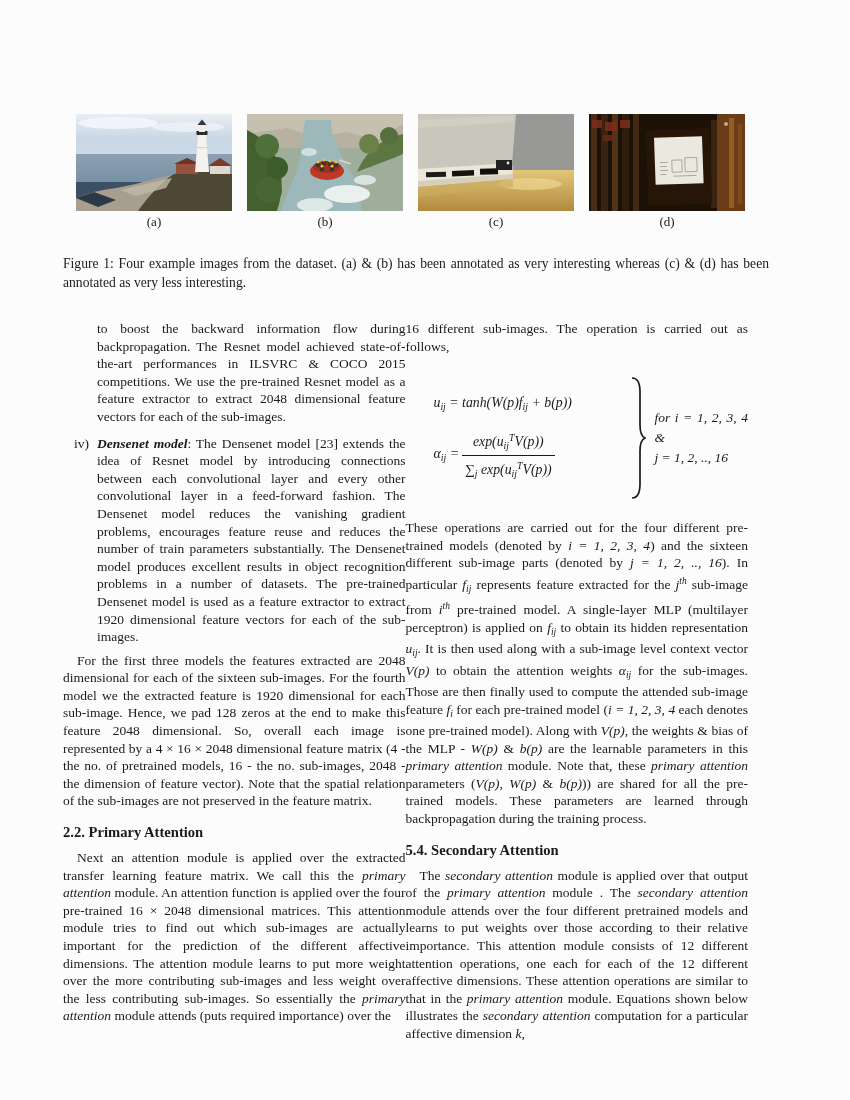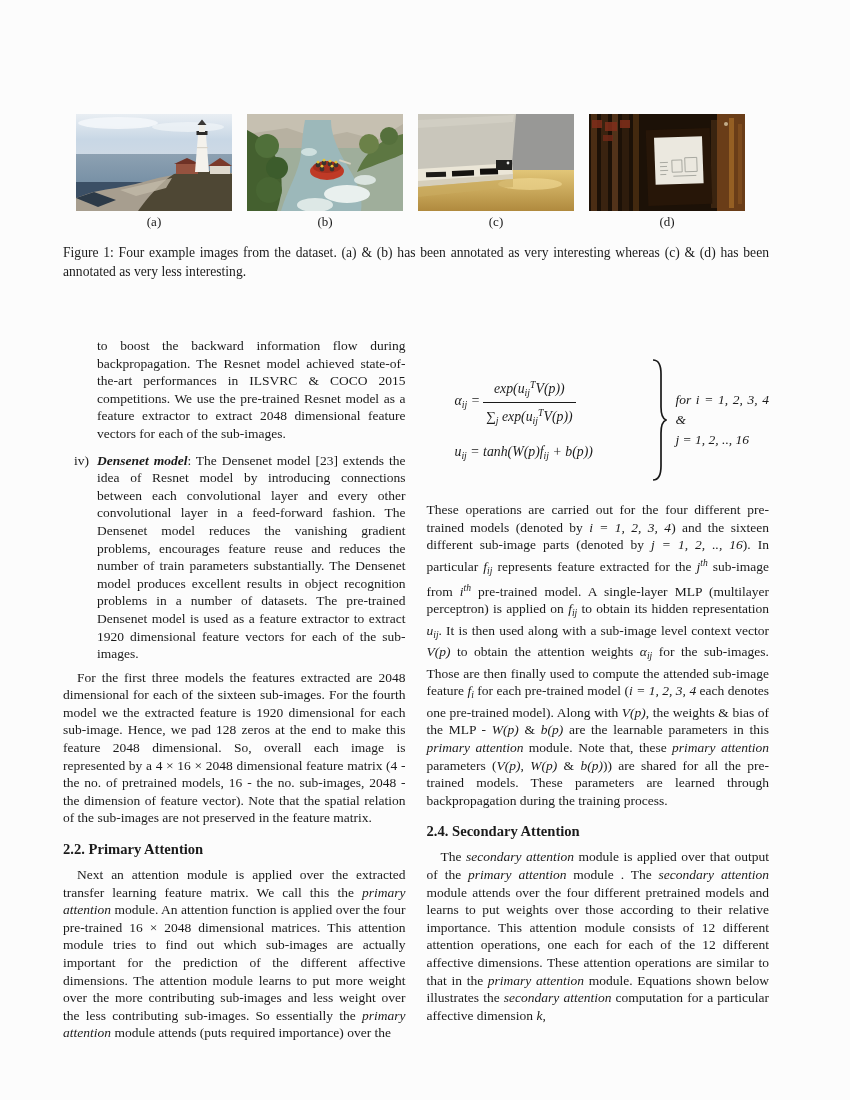--- a/index.html
+++ b/index.html
@@ -5,24 +5,24 @@
   html,body{margin:0;padding:0;}
   body{width:850px;height:1100px;background:#fcfcfc;position:relative;
        font-family:"Liberation Serif","DejaVu Serif",serif;color:#1a1a1a;}
   .page{position:absolute;left:63px;top:114px;width:706px;}
 
   
   .fig-row{display:flex;gap:15px;margin-left:13px;}
   .fig-img{width:156px;height:97px;display:block;background:#ddd;}
   .fig-labels{display:flex;gap:15px;margin-left:13px;margin-top:3px;}
   .fig-label{width:156px;text-align:center;font-size:13px;}
-  .fig-caption{margin:13px 0 0;font-size:13.6px;line-height:19px;text-align:justify;}
+  .fig-caption{margin:24px 0 0;font-size:13.6px;line-height:19px;text-align:justify;}
 
   
-  .columns{display:flex;gap:21px;margin-top:56px;}
+  .columns{display:flex;margin-top:28px;}
   .col{width:342.5px;font-size:13.5px;line-height:17.6px;text-align:justify;}
   p{margin:0;}
   .para{text-indent:14px;margin-top:6px;}
   .cont{text-indent:0;margin-top:0;}
   .cont-list{padding-left:34px;}
   .list-item{position:relative;padding-left:34px;margin-top:9px;}
   .marker{position:absolute;left:11px;top:0;}
   h3{font-size:14.6px;margin:13px 0 8px;line-height:18px;}
 
   .i{font-style:italic;}
@@ -193,41 +193,42 @@
       </div>
 
       <p class="para">For the first three models the features extracted are 2048 dimensional for each of the sixteen sub-images. For the fourth model we the extracted feature is 1920 dimensional for each sub-image. Hence, we pad 128 zeros at the end to make this feature 2048 dimensional. So, overall each image is represented by a 4 × 16 × 2048 dimensional feature matrix (4 - the no. of pretrained models, 16 - the no. sub-images, 2048 - the dimension of feature vector). Note that the spatial relation of the sub-images are not preserved in the feature matrix.</p>
 
       <h3>2.2. Primary Attention</h3>
 
       <p class="para"><span>Next an attention module is applied over the extracted transfer learning feature matrix. We call this the </span><span class="i">primary attention</span><span> module. An attention function is applied over the four pre-trained 16 × 2048 dimensional matrices. This attention module tries to find out which sub-images are actually important for the prediction of the different affective dimensions. The attention module learns to put more weight over the more contributing sub-images and less weight over the less contributing sub-images. So essentially the </span><span class="i">primary attention</span><span> module attends (puts required importance) over the</span></p>
     </div>
 
     <div class="col">
+      <p class="cont">16 different sub-images. The operation is carried out as follows,</p>
 
       <div class="eq-block">
         <div class="eq-col">
+          <div class="eq"><span>u</span><span class="sub">ij</span><span> = tanh(W(p)f</span><span class="sub">ij</span><span> + b(p))</span></div>
           <div class="eq frac-row">
             <span><span>α</span><span class="sub">ij</span><span> = </span></span>
             <span class="frac">
               <span class="fnum"><span>exp(u</span><span class="sub">ij</span><span class="sup">T</span><span>V(p))</span></span>
               <span class="fden"><span>∑</span><span class="sub">j</span><span> exp(u</span><span class="sub">ij</span><span class="sup">T</span><span>V(p))</span></span>
             </span>
           </div>
-          <div class="eq"><span>u</span><span class="sub">ij</span><span> = tanh(W(p)f</span><span class="sub">ij</span><span> + b(p))</span></div>
         </div>
         <svg class="brace-svg" width="16" height="122" viewBox="0 0 16 122">
           <path d="M2,1 Q10,1 10,15 L10,48 Q10,59 15,61 Q10,63 10,74 L10,107 Q10,121 2,121" fill="none" stroke="#1a1a1a" stroke-width="1.7"></path>
         </svg>
         <div class="conds">
           <div>for i = 1, 2, 3, 4 &amp;</div>
           <div>j = 1, 2, .., 16</div>
         </div>
       </div>
 
       <p class="cont"><span>These operations are carried out for the four different pre-trained models (denoted by </span><span class="i">i = 1, 2, 3, 4</span><span>) and the sixteen different sub-image parts (denoted by </span><span class="i">j = 1, 2, .., 16</span><span>). In particular </span><span class="i">f</span><span class="sub">ij</span><span> represents feature extracted for the </span><span class="i">j</span><span class="sup">th</span><span> sub-image from </span><span class="i">i</span><span class="sup">th</span><span> pre-trained model. A single-layer MLP (multilayer perceptron) is applied on </span><span class="i">f</span><span class="sub">ij</span><span> to obtain its hidden representation </span><span class="i">u</span><span class="sub">ij</span><span>. It is then used along with a sub-image level context vector </span><span class="i">V(p)</span><span> to obtain the attention weights </span><span class="i">α</span><span class="sub">ij</span><span> for the sub-images. Those are then finally used to compute the attended sub-image feature </span><span class="i">f</span><span class="sub">i</span><span> for each pre-trained model (</span><span class="i">i = 1, 2, 3, 4</span><span> each denotes one pre-trained model). Along with </span><span class="i">V(p)</span><span>, the weights &amp; bias of the MLP - </span><span class="i">W(p)</span><span> &amp; </span><span class="i">b(p)</span><span> are the learnable parameters in this </span><span class="i">primary attention</span><span> module. Note that, these </span><span class="i">primary attention</span><span> parameters (</span><span class="i">V(p)</span><span>, </span><span class="i">W(p)</span><span> &amp; </span><span class="i">b(p)</span><span>)) are shared for all the pre-trained models. These parameters are learned through backpropagation during the training process.</span></p>
 
-      <h3>2.4. Secondary Attention</h3>
+      <h3>5.4. Secondary Attention</h3>
 
       <p class="para"><span>The </span><span class="i">secondary attention</span><span> module is applied over that output of the </span><span class="i">primary attention</span><span> module . The </span><span class="i">secondary attention</span><span> module attends over the four different pretrained models and learns to put weights over those according to their relative importance. This attention module consists of 12 different attention operations, one each for each of the 12 different affective dimensions. These attention operations are similar to that in the </span><span class="i">primary attention</span><span> module. Equations shown below illustrates the </span><span class="i">secondary attention</span><span> computation for a particular affective dimension </span><span class="i">k</span><span>,</span></p>
     </div>
   </div>
 </div>
 
 </body></html>

